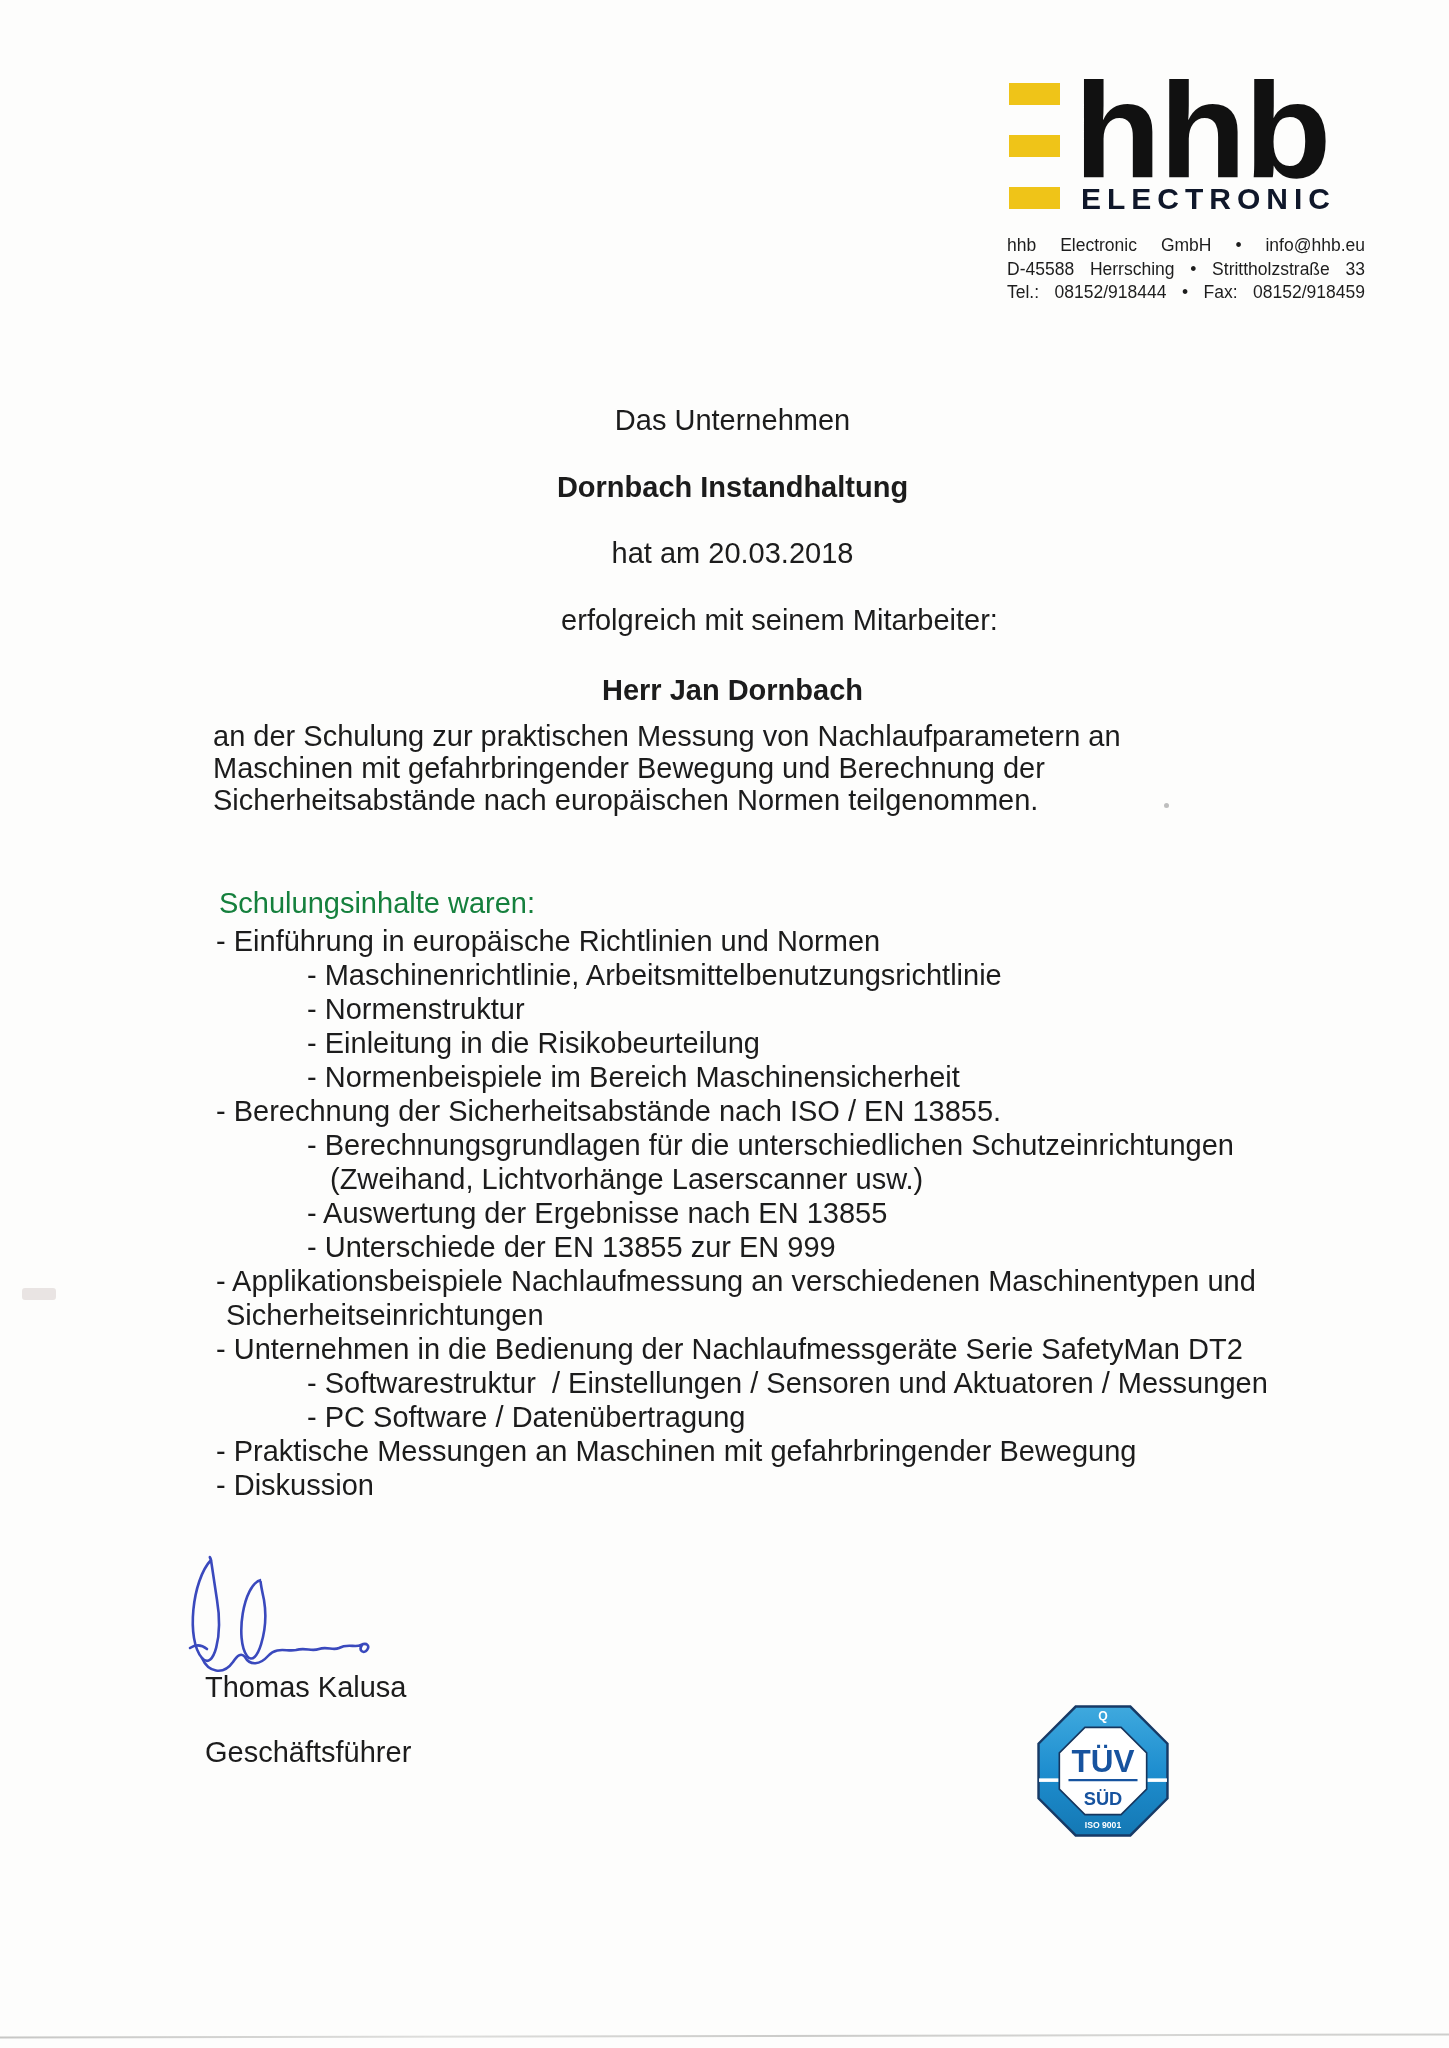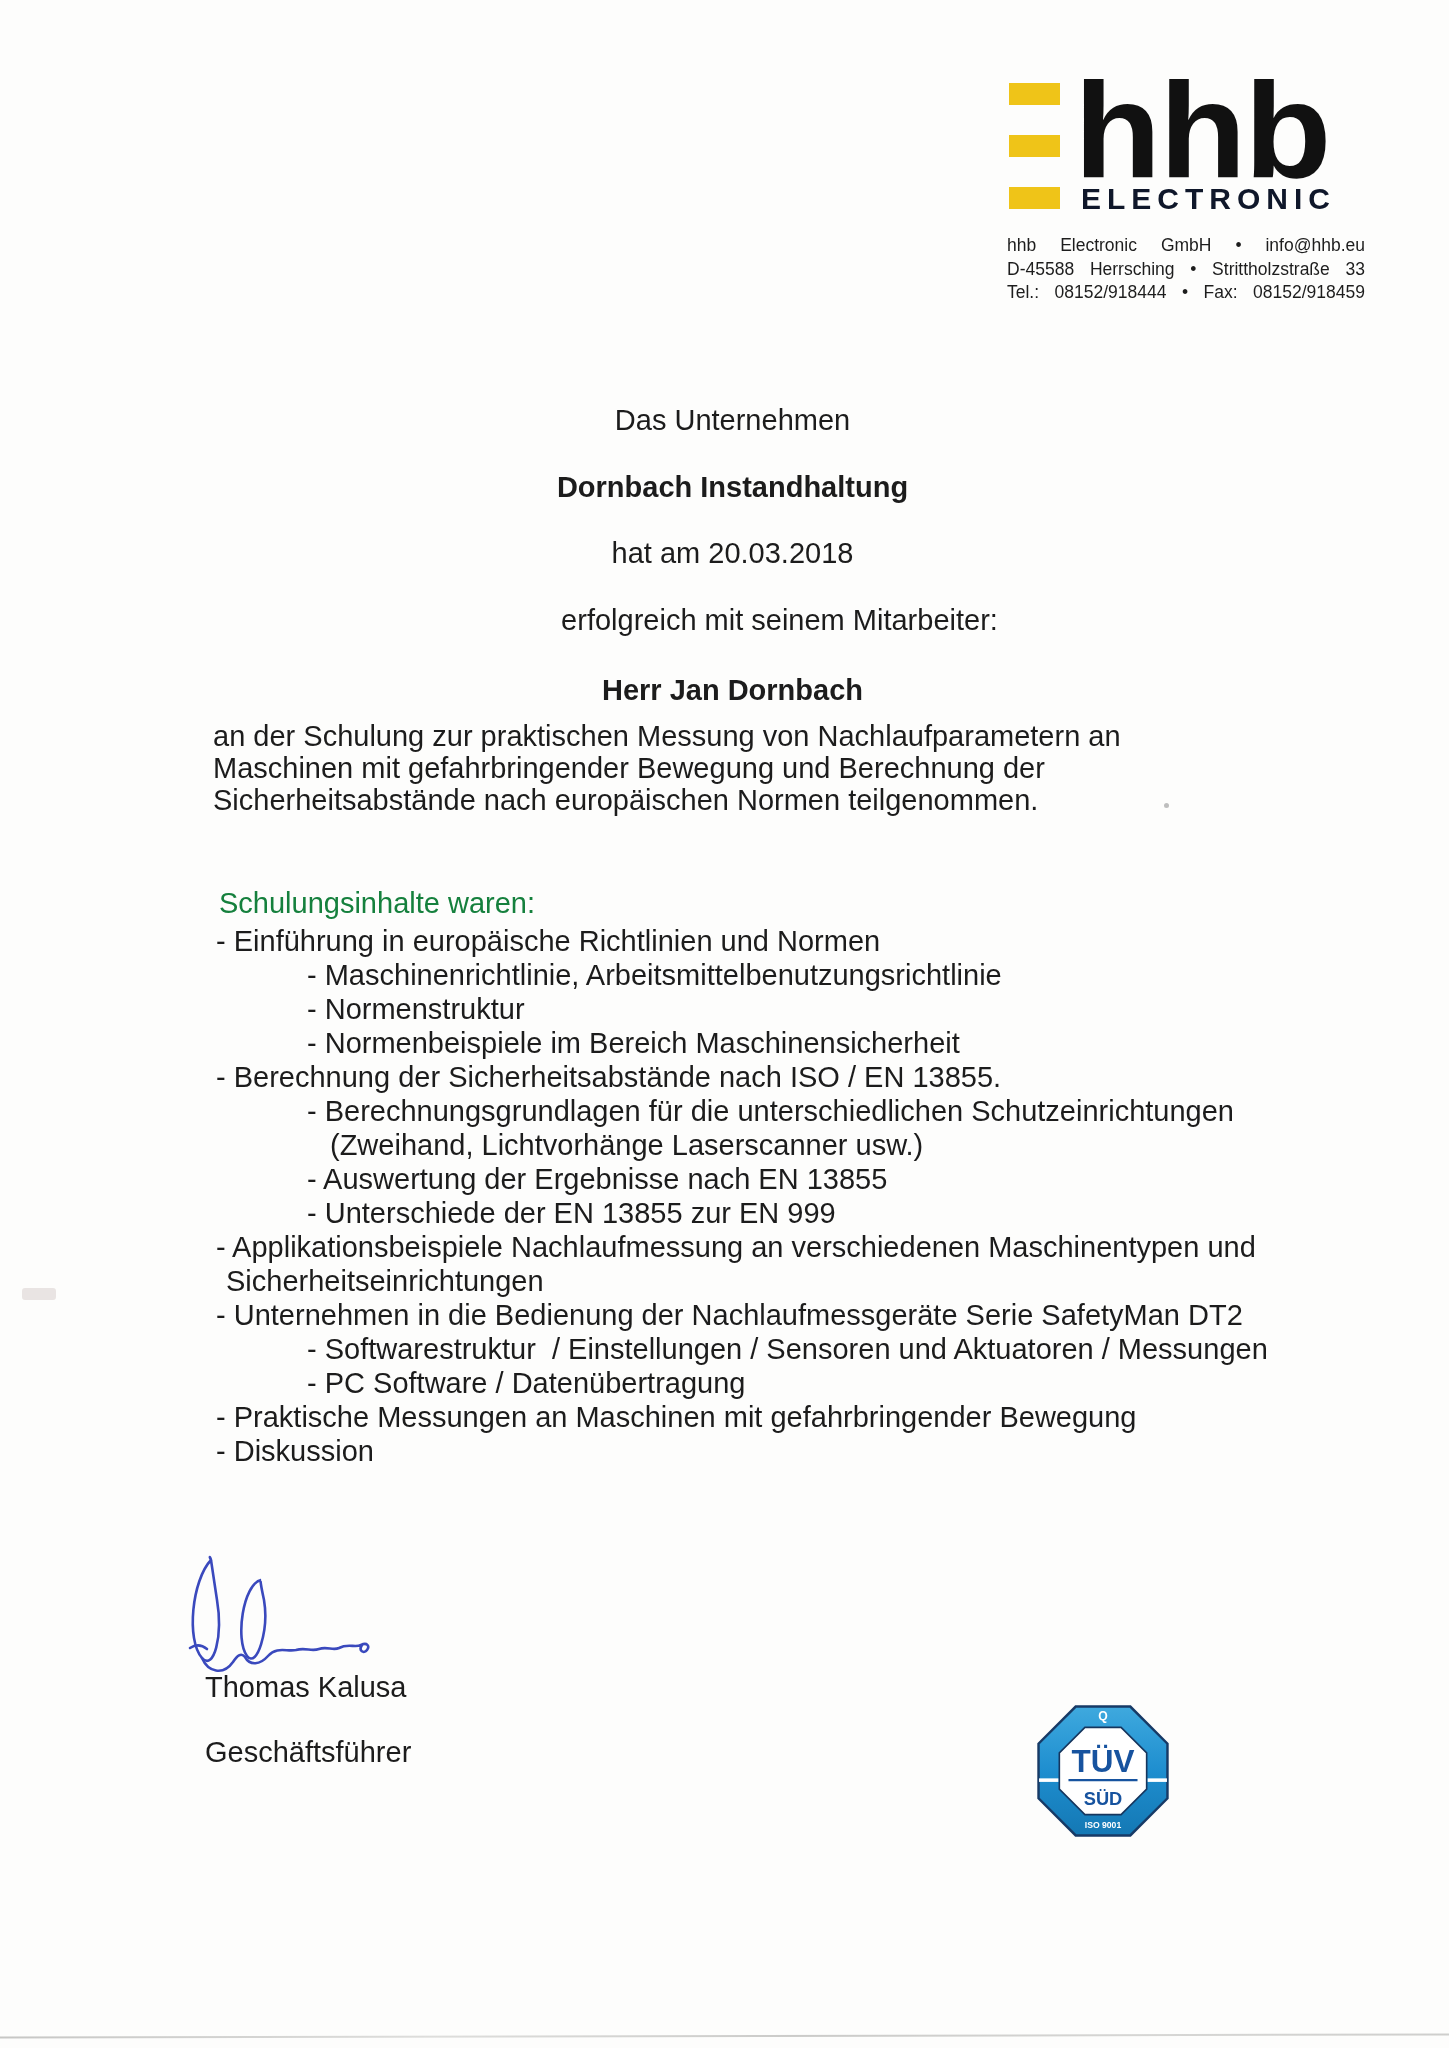--- a/index.html
+++ b/index.html
@@ -99,20 +99,21 @@
       <div class="p-line">an der Schulung zur praktischen Messung von Nachlaufparametern an</div>
       <div class="p-line">Maschinen mit gefahrbringender Bewegung und Berechnung der</div>
       <div class="p-line">Sicherheitsabstände nach europäischen Normen teilgenommen.</div>
     </div>
 
   <div class="list-intro">Schulungsinhalte waren:</div>
   <div class="list" id="list">
       <div class="li ind-1">- Einführung in europäische Richtlinien und Normen</div>
       <div class="li ind-2">- Maschinenrichtlinie, Arbeitsmittelbenutzungsrichtlinie</div>
       <div class="li ind-2">- Normenstruktur</div>
+      <div class="li ind-2">- Einleitung in die Risikobeurteilung</div>
       <div class="li ind-2">- Normenbeispiele im Bereich Maschinensicherheit</div>
       <div class="li ind-1">- Berechnung der Sicherheitsabstände nach ISO / EN 13855.</div>
       <div class="li ind-2">- Berechnungsgrundlagen für die unterschiedlichen Schutzeinrichtungen</div>
       <div class="li ind-3">(Zweihand, Lichtvorhänge Laserscanner usw.)</div>
       <div class="li ind-2">- Auswertung der Ergebnisse nach EN 13855</div>
       <div class="li ind-2">- Unterschiede der EN 13855 zur EN 999</div>
       <div class="li ind-1">- Applikationsbeispiele Nachlaufmessung an verschiedenen Maschinentypen und</div>
       <div class="li ind-4">Sicherheitseinrichtungen</div>
       <div class="li ind-1">- Unternehmen in die Bedienung der Nachlaufmessgeräte Serie SafetyMan DT2</div>
       <div class="li ind-2">- Softwarestruktur  / Einstellungen / Sensoren und Aktuatoren / Messungen</div>

